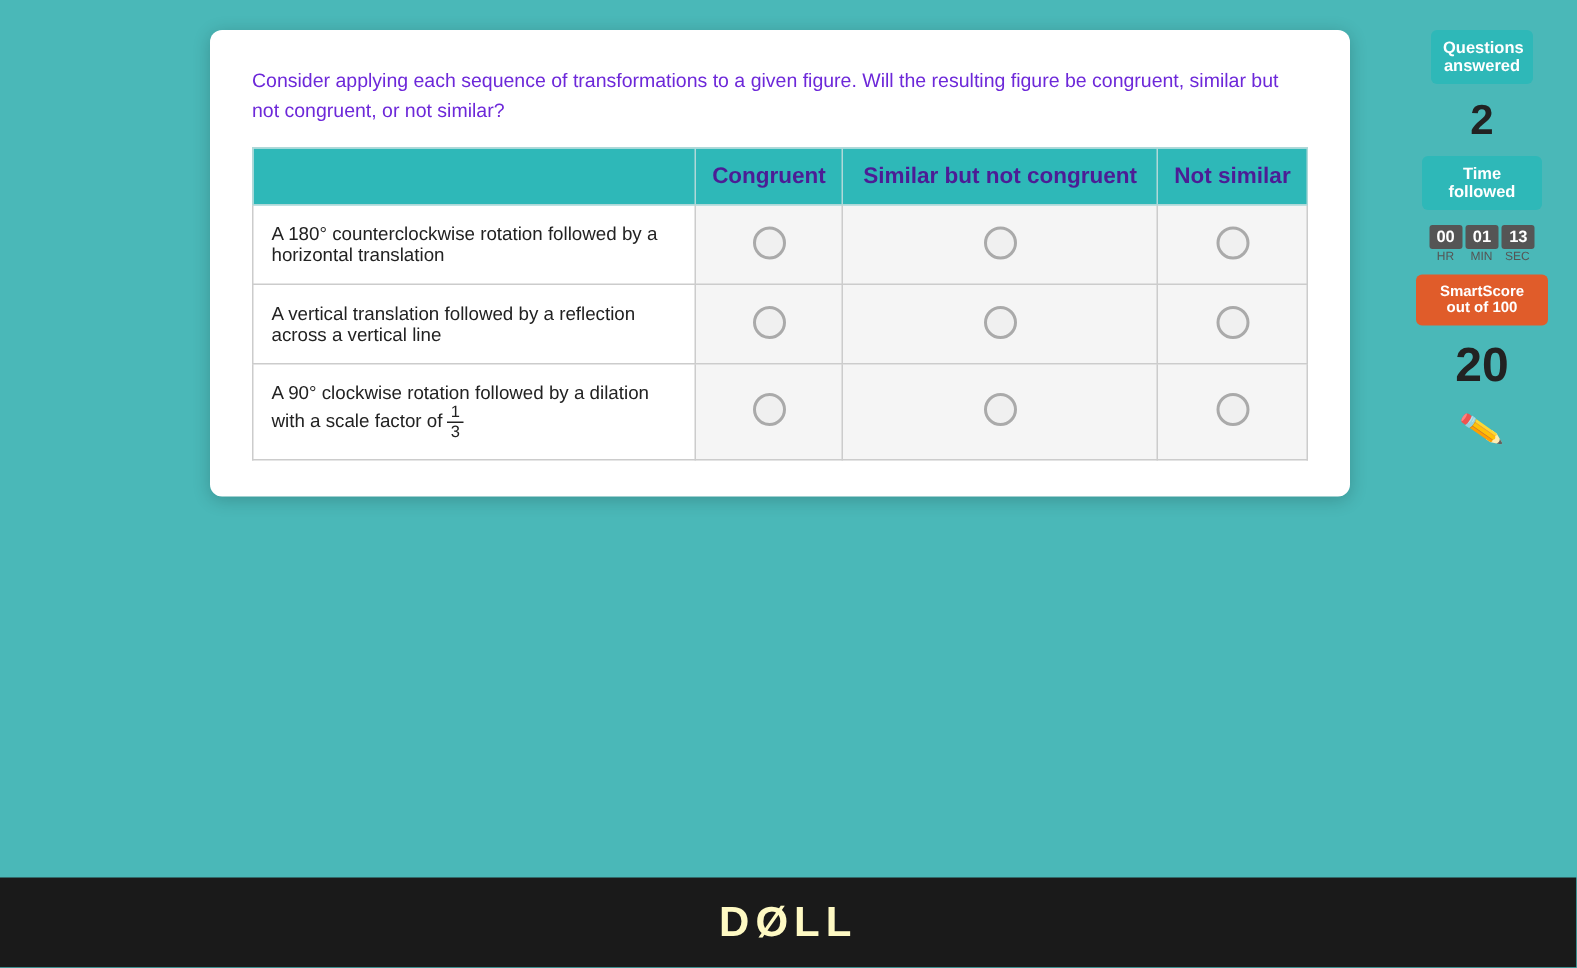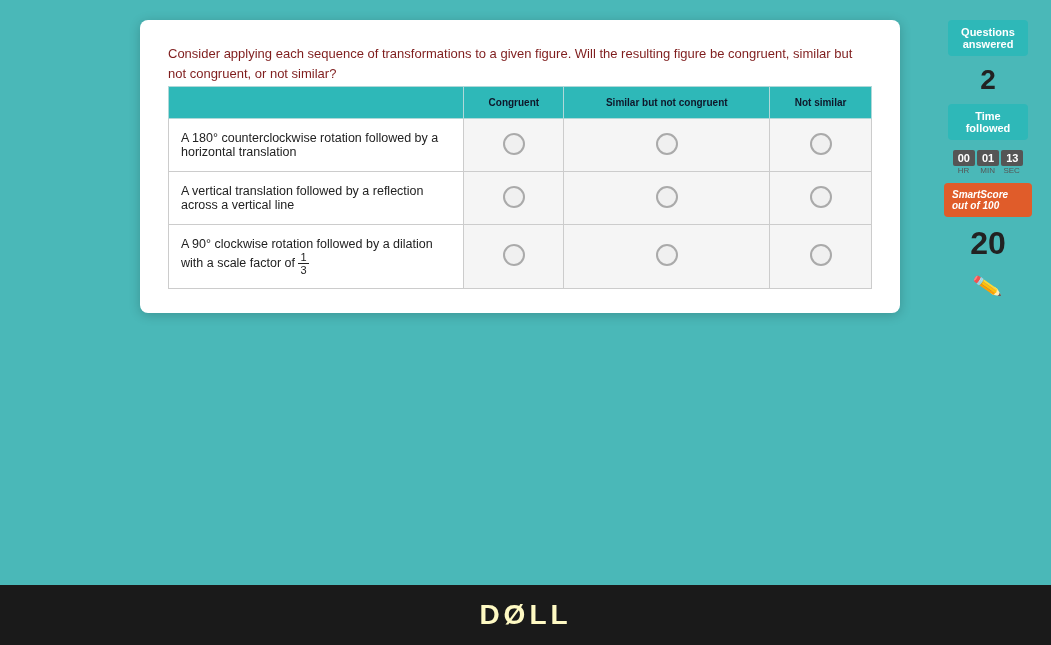--- a/index.html
+++ b/index.html
@@ -37,34 +37,34 @@
       left: 140px;
       width: 760px;
       background: #fff;
       border-radius: 8px;
       padding: 24px 28px 24px 28px;
       box-shadow: 0 2px 12px rgba(0,0,0,0.2);
     }
 
     .question-text {
       font-size: 13px;
-      color: #7f1d1d;
-      margin-bottom: 3px;
+      color: #6d28d9;
+      margin-bottom: 15px;
       line-height: 1.5;
     }
 
     table {
       width: 100%;
       border-collapse: collapse;
     }
 
     thead tr th {
       background: #2eb8b8;
-      color: #0f172a;
-      font-size: 10px;
+      color: #4c1d95;
+      font-size: 15px;
       font-weight: bold;
       text-align: center;
       padding: 10px 8px;
       border: 1px solid #b0d8d8;
     }
 
     thead tr th:first-child {
       background: #2eb8b8;
       width: 42%;
     }
@@ -126,21 +126,21 @@
     }
 
     .questions-answered-box {
       background: #2eb8b8;
       color: #fff;
       text-align: center;
       border-radius: 4px;
       padding: 6px 8px;
       font-size: 11px;
       font-weight: bold;
-      width: 80px;
+      width: 68px;
     }
 
     .questions-count {
       font-size: 28px;
       font-weight: bold;
       color: #222;
       text-align: center;
     }
 
     .time-elapsed-box {
@@ -181,27 +181,26 @@
     .timer-label {
       font-size: 8px;
       color: #555;
       min-width: 22px;
       text-align: center;
     }
 
     .smart-score-box {
       background: #e05c2a;
       color: #fff;
-      text-align: left;
+      text-align: center;
       border-radius: 4px;
       padding: 6px 8px;
       font-size: 10px;
       font-weight: bold;
       width: 88px;
-      font-style: italic;
     }
 
     .smart-score-number {
       font-size: 32px;
       font-weight: bold;
       color: #222;
     }
 
     .edit-icon {
       color: #555;

